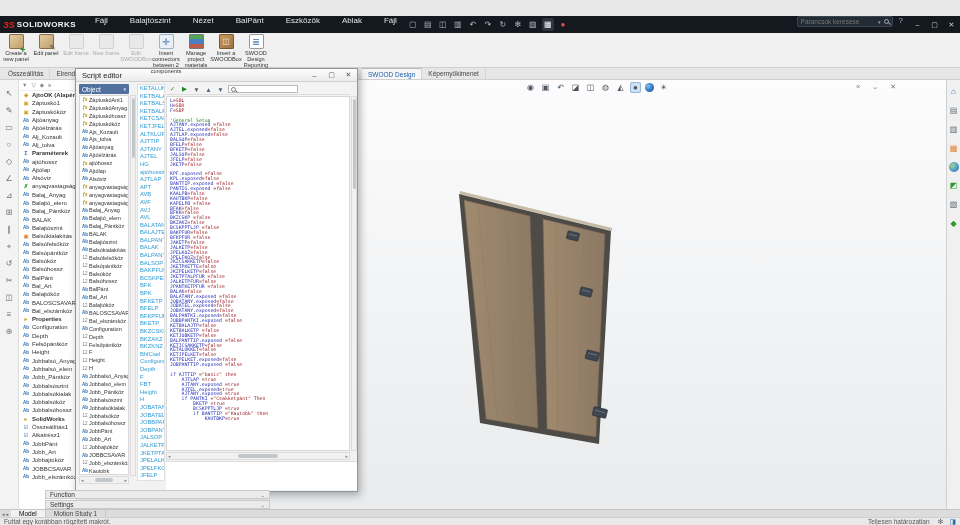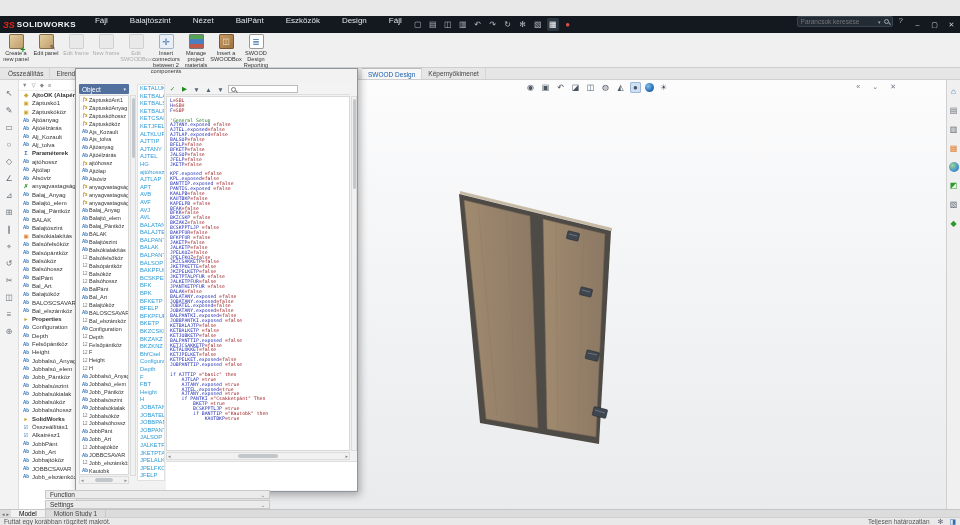--- a/index.html
+++ b/index.html
@@ -159,21 +159,21 @@
     <span class="brand-mark">ЗS</span>
     <span class="brand-name">SOLIDWORKS</span>
   </div>
   <div class="menus">
 
   <span class="menu-item">Fájl</span>
         <span class="menu-item">Balajtószint</span>
         <span class="menu-item">Nézet</span>
         <span class="menu-item">BalPánt</span>
         <span class="menu-item">Eszközök</span>
-        <span class="menu-item">Design</span>
+        <span class="menu-item">Ablak</span>
         <span class="menu-item">Fájl</span>
       </div>
   <div class="tb-icons">
 
   <span class="tb-icon">▢</span>
         <span class="tb-icon">▤</span>
         <span class="tb-icon">◫</span>
         <span class="tb-icon">▥</span>
         <span class="tb-icon">↶</span>
         <span class="tb-icon">↷</span>
@@ -597,20 +597,29 @@
       <span class="tp-icon">▤</span>
       <span class="tp-icon">▥</span>
       <span class="tp-icon orange">▦</span>
       <span class="tp-icon ball">●</span>
       <span class="tp-icon green">◩</span>
       <span class="tp-icon">▧</span>
       <span class="tp-icon green">◆</span>
     </div>
 
 <div id="sewin">
+  <div class="se-title">
+    <span>Script editor</span>
+    <div class="se-ctrls">
+
+    <span class="se-ctrl">–</span>
+          <span class="se-ctrl">▢</span>
+          <span class="se-ctrl">✕</span>
+        </div>
+  </div>
   <div class="se-objdd">
     <span>Object</span>
     <span class="caret">▾</span>
   </div>
   <div class="se-objects">
 
       <div class="obj-item">
         <span class="li-ic ic-fx"></span>
         <span>ZáptuskóAnt1</span>
       </div>

